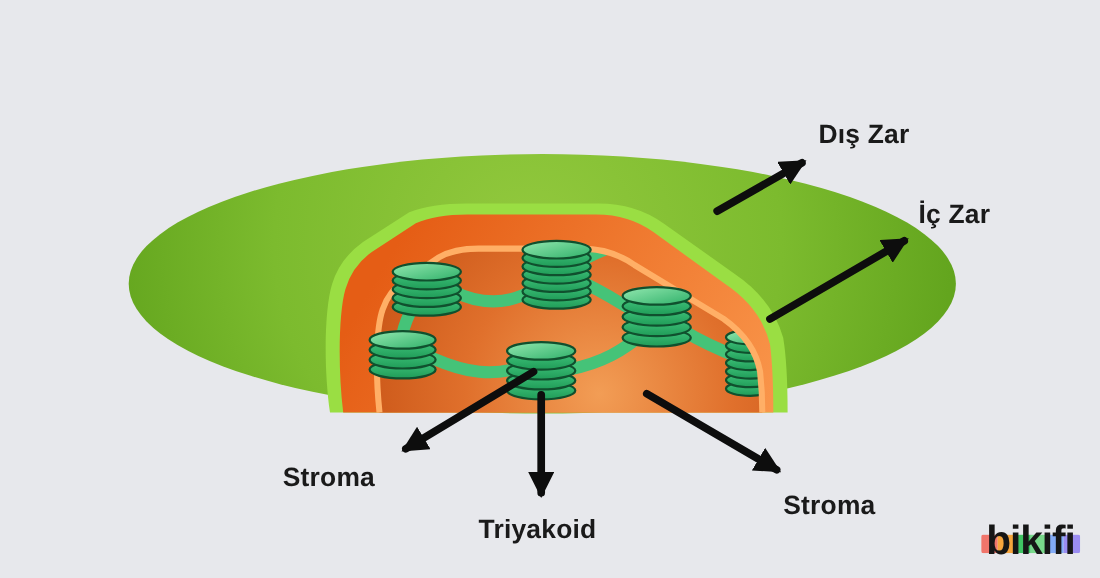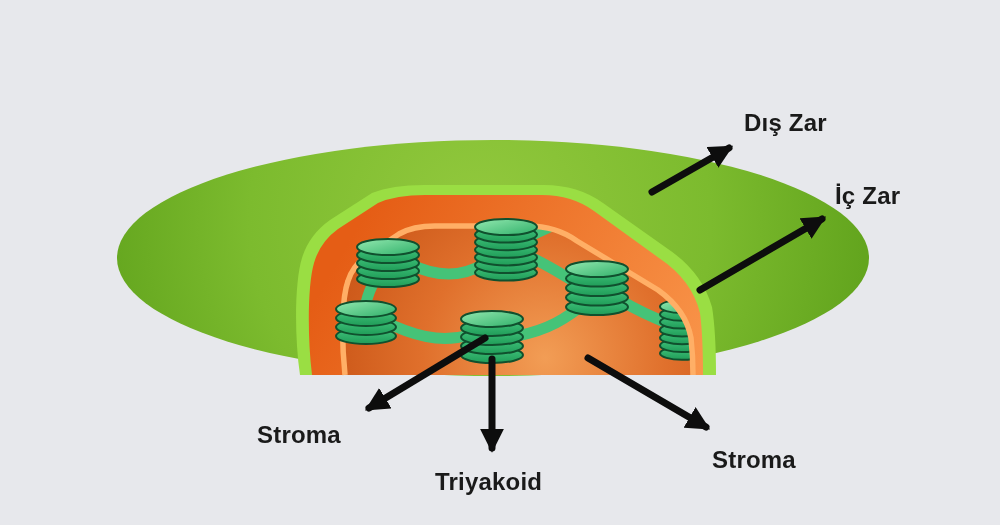--- a/index.html
+++ b/index.html
@@ -147,13 +147,24 @@
         <line x1="588" y1="330" x2="706" y2="399" stroke="#0d0d0d" stroke-width="7" stroke-linecap="round" marker-end="url(#ah)"></line>
       </g>
   </svg>
 
   <div class="label lbl-dis" style="color: rgb(26, 26, 26);">Dış Zar</div>
   <div class="label lbl-ic" style="color: rgb(26, 26, 26);">İç Zar</div>
   <div class="label lbl-grana" style="color: rgb(26, 26, 26);">Stroma</div>
   <div class="label lbl-stroma" style="color: rgb(26, 26, 26);">Stroma</div>
   <div class="label lbl-tri" style="color: rgb(26, 26, 26);">Triyakoid</div>
 
+  <div class="logo">
+    <div class="logo-stripe" id="logo-stripe">
+        <span style="background: rgb(240, 117, 107);"></span>
+        <span style="background: rgb(246, 165, 60);"></span>
+        <span style="background: rgb(63, 196, 99);"></span>
+        <span style="background: rgb(121, 217, 139);"></span>
+        <span style="background: rgb(131, 171, 246);"></span>
+        <span style="background: rgb(155, 141, 241);"></span>
+      </div>
+    <span class="logo-text">bikifi</span>
+  </div>
 </div>
 
 </body></html>

